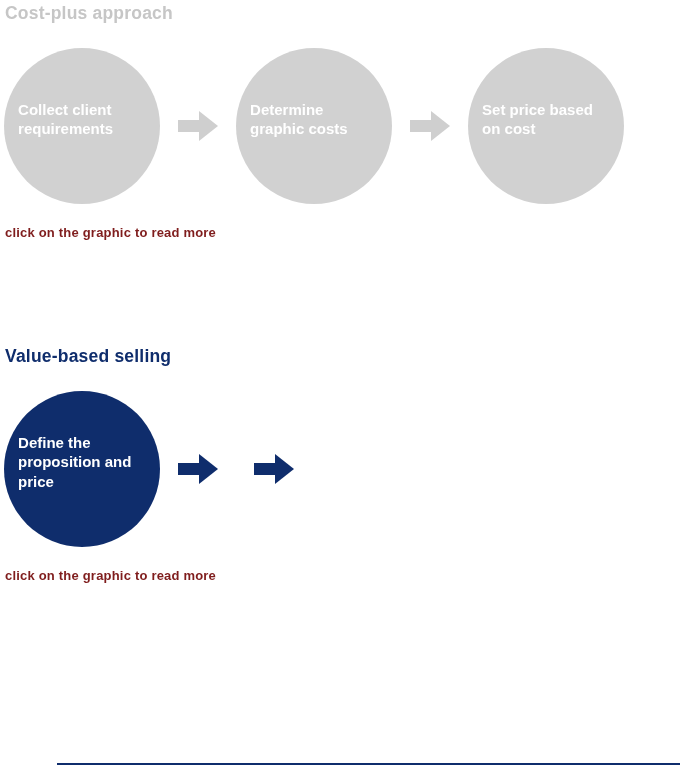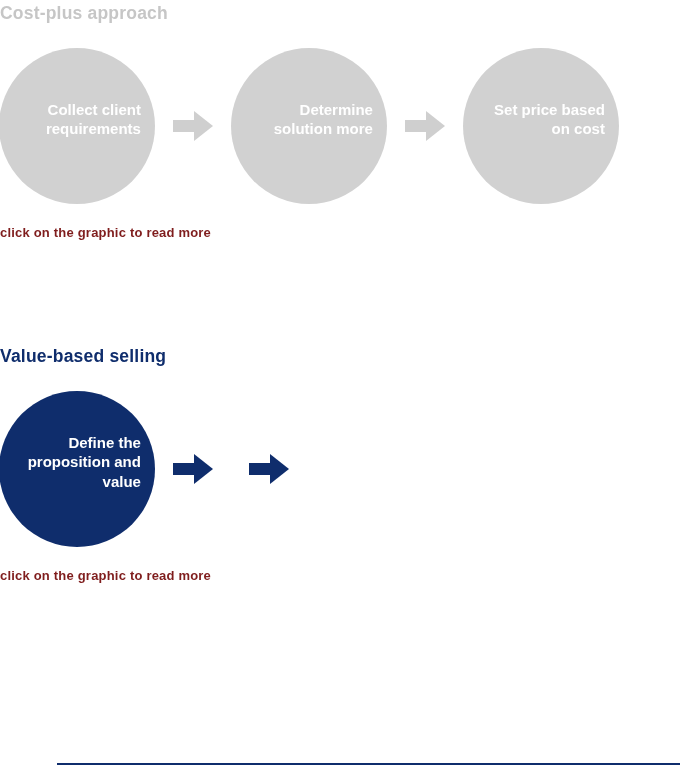--- a/index.html
+++ b/index.html
@@ -9,20 +9,21 @@
     font-family: "Liberation Sans", sans-serif;
   }
   .canvas {
     position: relative;
     width: 680px;
     height: 765px;
     background: #ffffff;
     overflow: hidden;
   }
   .section {
+    padding-left: 5px;
   }
   .section-title {
     margin: 0;
     font-size: 17.5px;
     font-weight: bold;
     letter-spacing: 0.2px;
   }
   .section-title.gray { color: #c6c6c6; }
   .section-title.navy { color: #0f2d6c; }
   .sec1 .section-title { padding-top: 3px; }
@@ -33,21 +34,21 @@
     margin-top: 24px;
     margin-left: -1px;
   }
   .circle {
     width: 156px;
     height: 156px;
     border-radius: 50%;
     display: flex;
     align-items: center;
     justify-content: center;
-    text-align: right;
+    text-align: left;
     flex: 0 0 auto;
     cursor: pointer;
   }
   .circle.gray { background: #d1d1d1; }
   .circle.navy { background: #0f2d6c; }
   .circle-label {
     width: 82%;
     color: #ffffff;
     font-weight: bold;
     font-size: 15px;
@@ -105,38 +106,38 @@
     <h2 class="section-title gray">Cost-plus approach</h2>
     <div class="flow">
       <div class="circle gray">
         <span class="circle-label">Collect client requirements</span>
       </div>
       <div class="arrow gray">
         <span class="arrow-tail"></span>
         <span class="arrow-head"></span>
       </div>
       <div class="circle gray">
-        <span class="circle-label">Determine solution more</span>
+        <span class="circle-label">Determine graphic costs</span>
       </div>
       <div class="arrow gray">
         <span class="arrow-tail"></span>
         <span class="arrow-head"></span>
       </div>
       <div class="circle gray">
         <span class="circle-label">Set price based on cost</span>
       </div>
     </div>
     <p class="footnote">click on the graphic to read more</p>
   </section>
 
   <section class="section sec2">
     <h2 class="section-title navy">Value-based selling</h2>
     <div class="flow">
       <div class="circle navy">
-        <span class="circle-label">Define the proposition and value</span>
+        <span class="circle-label">Define the proposition and price</span>
       </div>
       <div class="arrow navy">
         <span class="arrow-tail"></span>
         <span class="arrow-head"></span>
       </div>
       <div class="arrow navy">
         <span class="arrow-tail"></span>
         <span class="arrow-head"></span>
       </div>
     </div>

